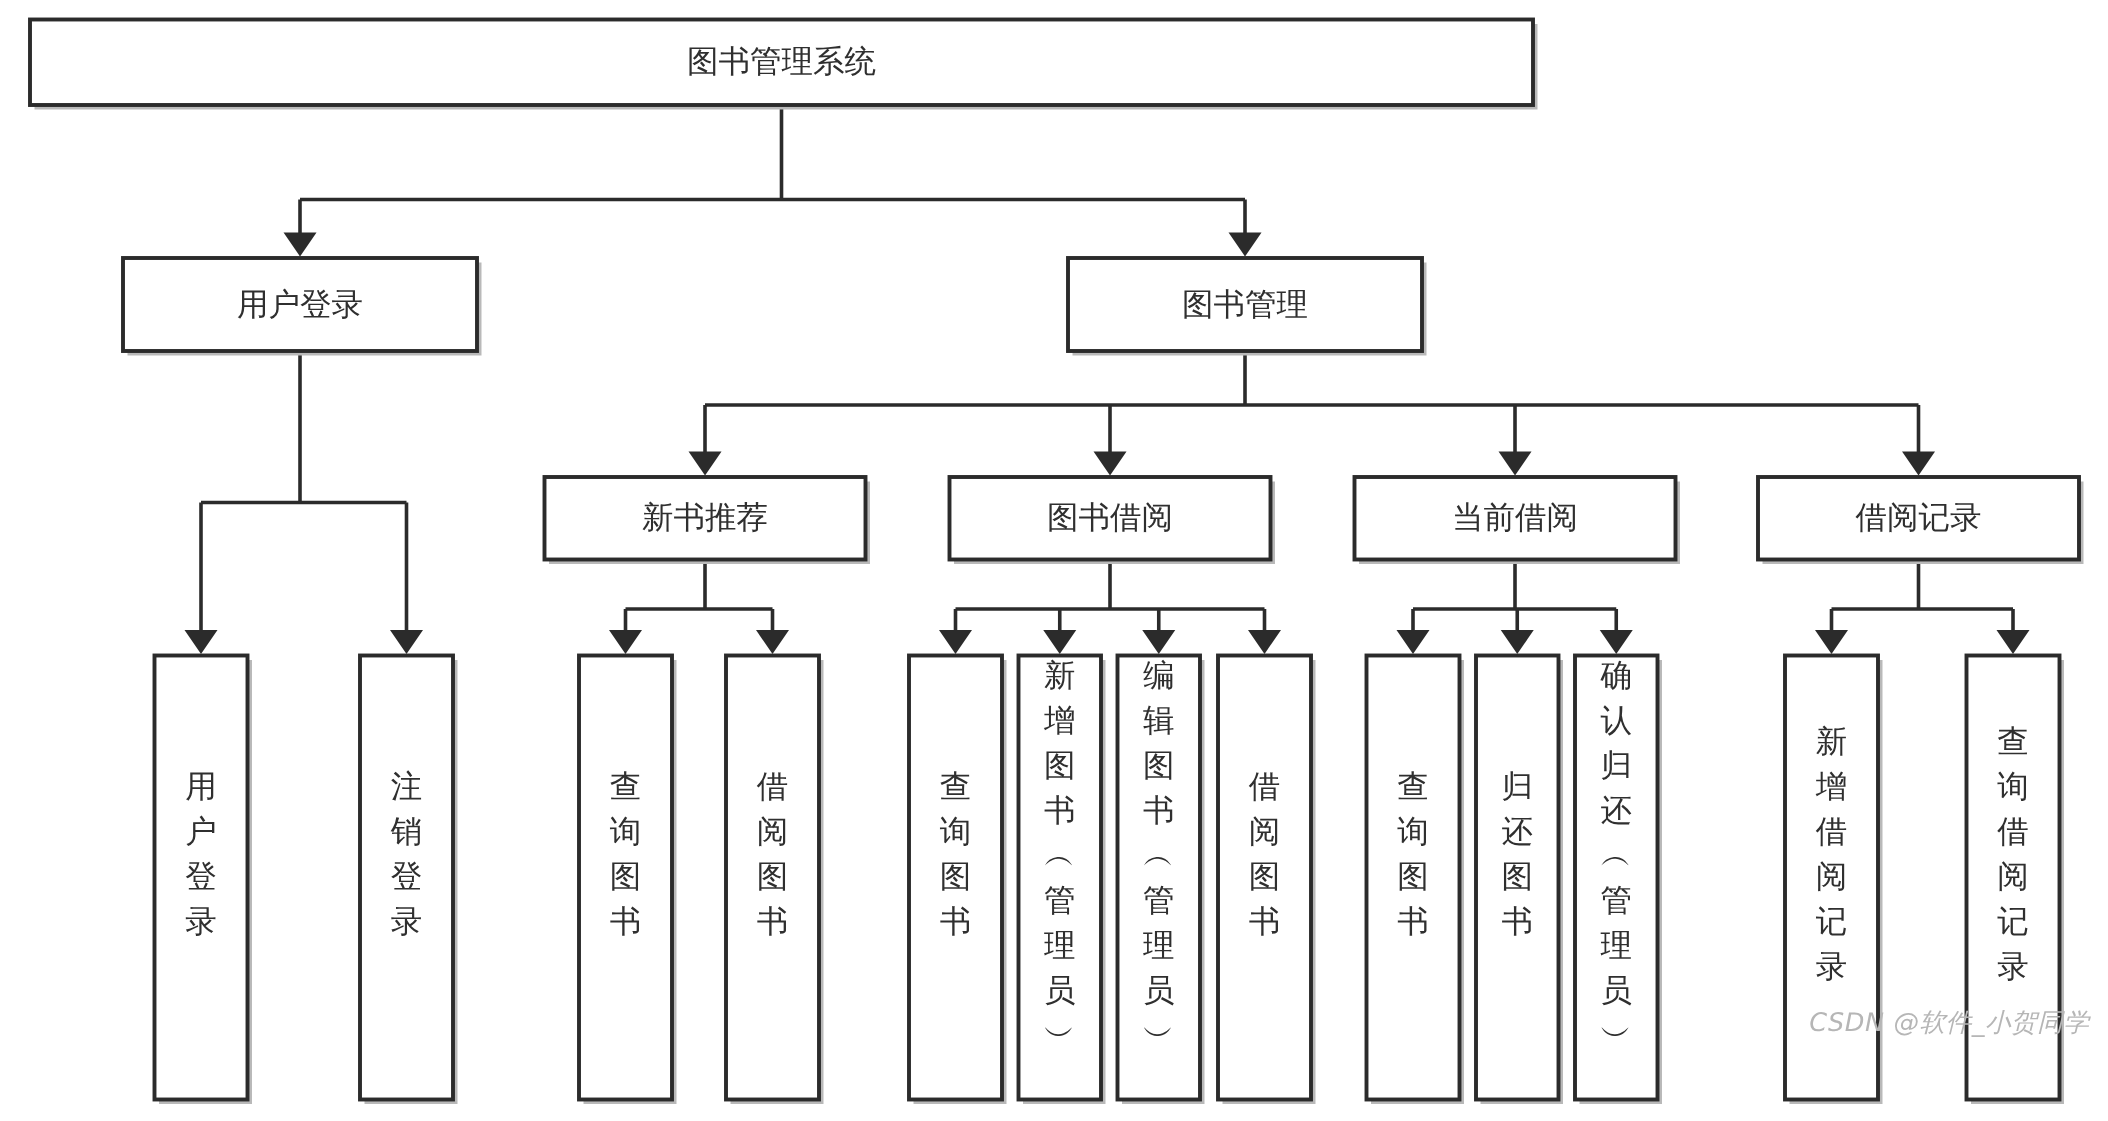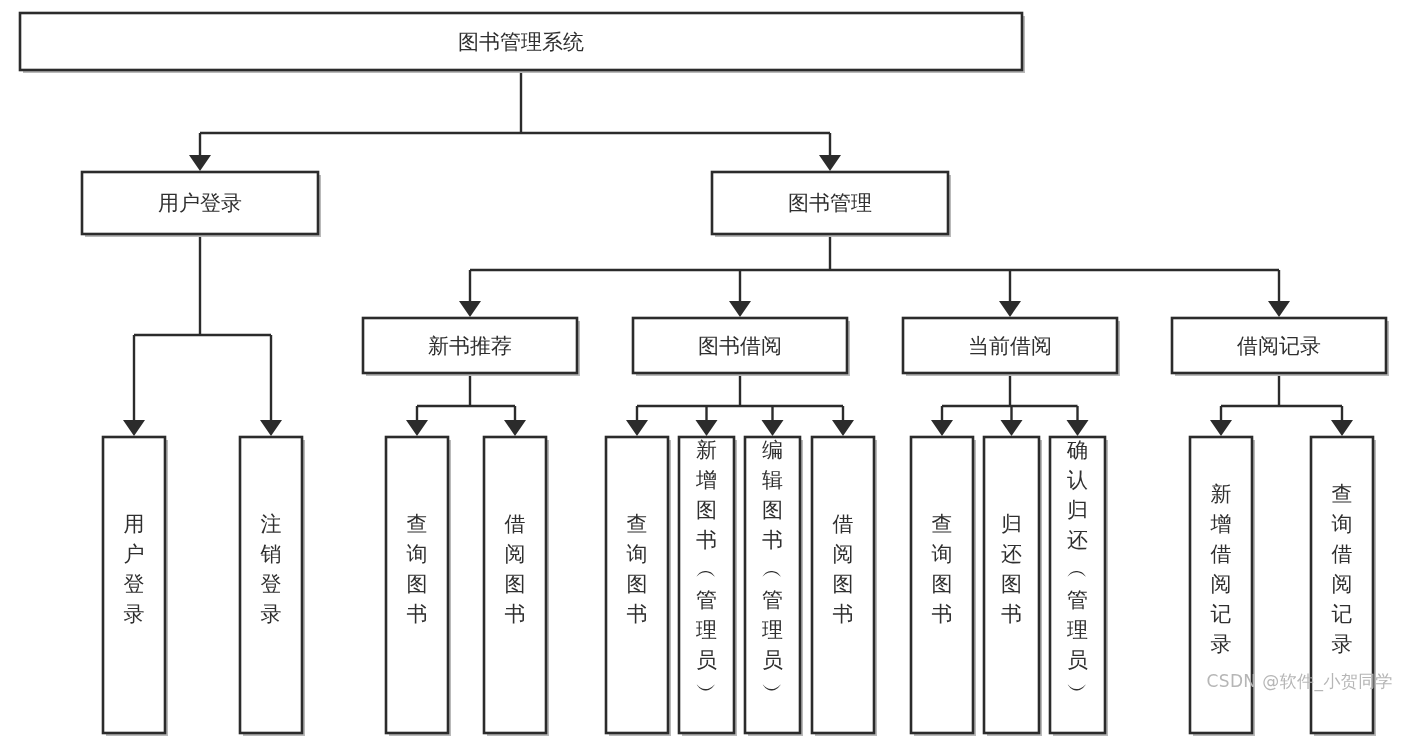--- a/index.html
+++ b/index.html
@@ -61,20 +61,21 @@
   .watermark {
     position: absolute;
     right: 12px;
     bottom: 6px;
     color: #b6b6b6;
     font-size: 17px;
     font-family: "DejaVu Sans", "Liberation Sans", sans-serif;
     white-space: nowrap;
     letter-spacing: 0.4px;
     pointer-events: none;
+    font-style: italic;
   }
 </style>
 </head>
 <body>
 
 <div id="diagram-root">
   <svg id="flow" viewBox="0 0 1405 747" xmlns="http://www.w3.org/2000/svg">
     <g id="edges-layer">
         <g>
           <line x1="521" y1="70" x2="521" y2="133" class="link-line"></line>

